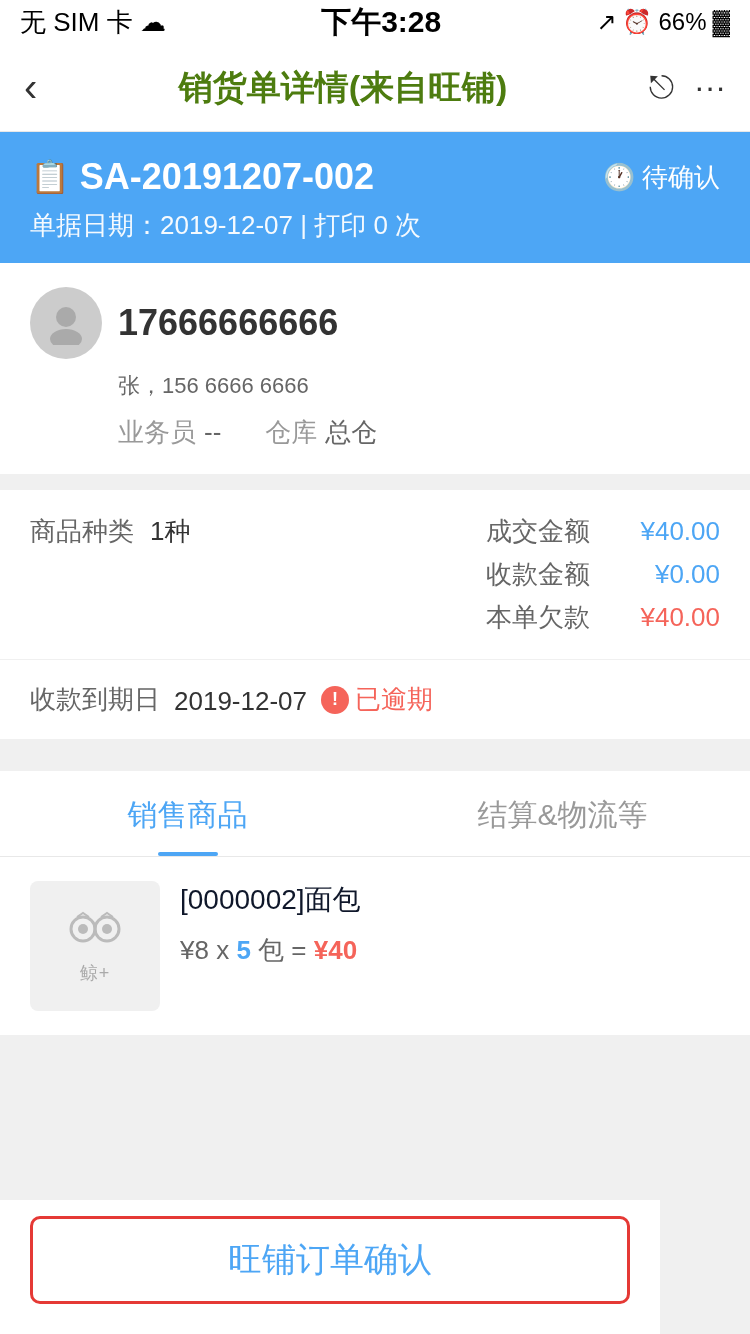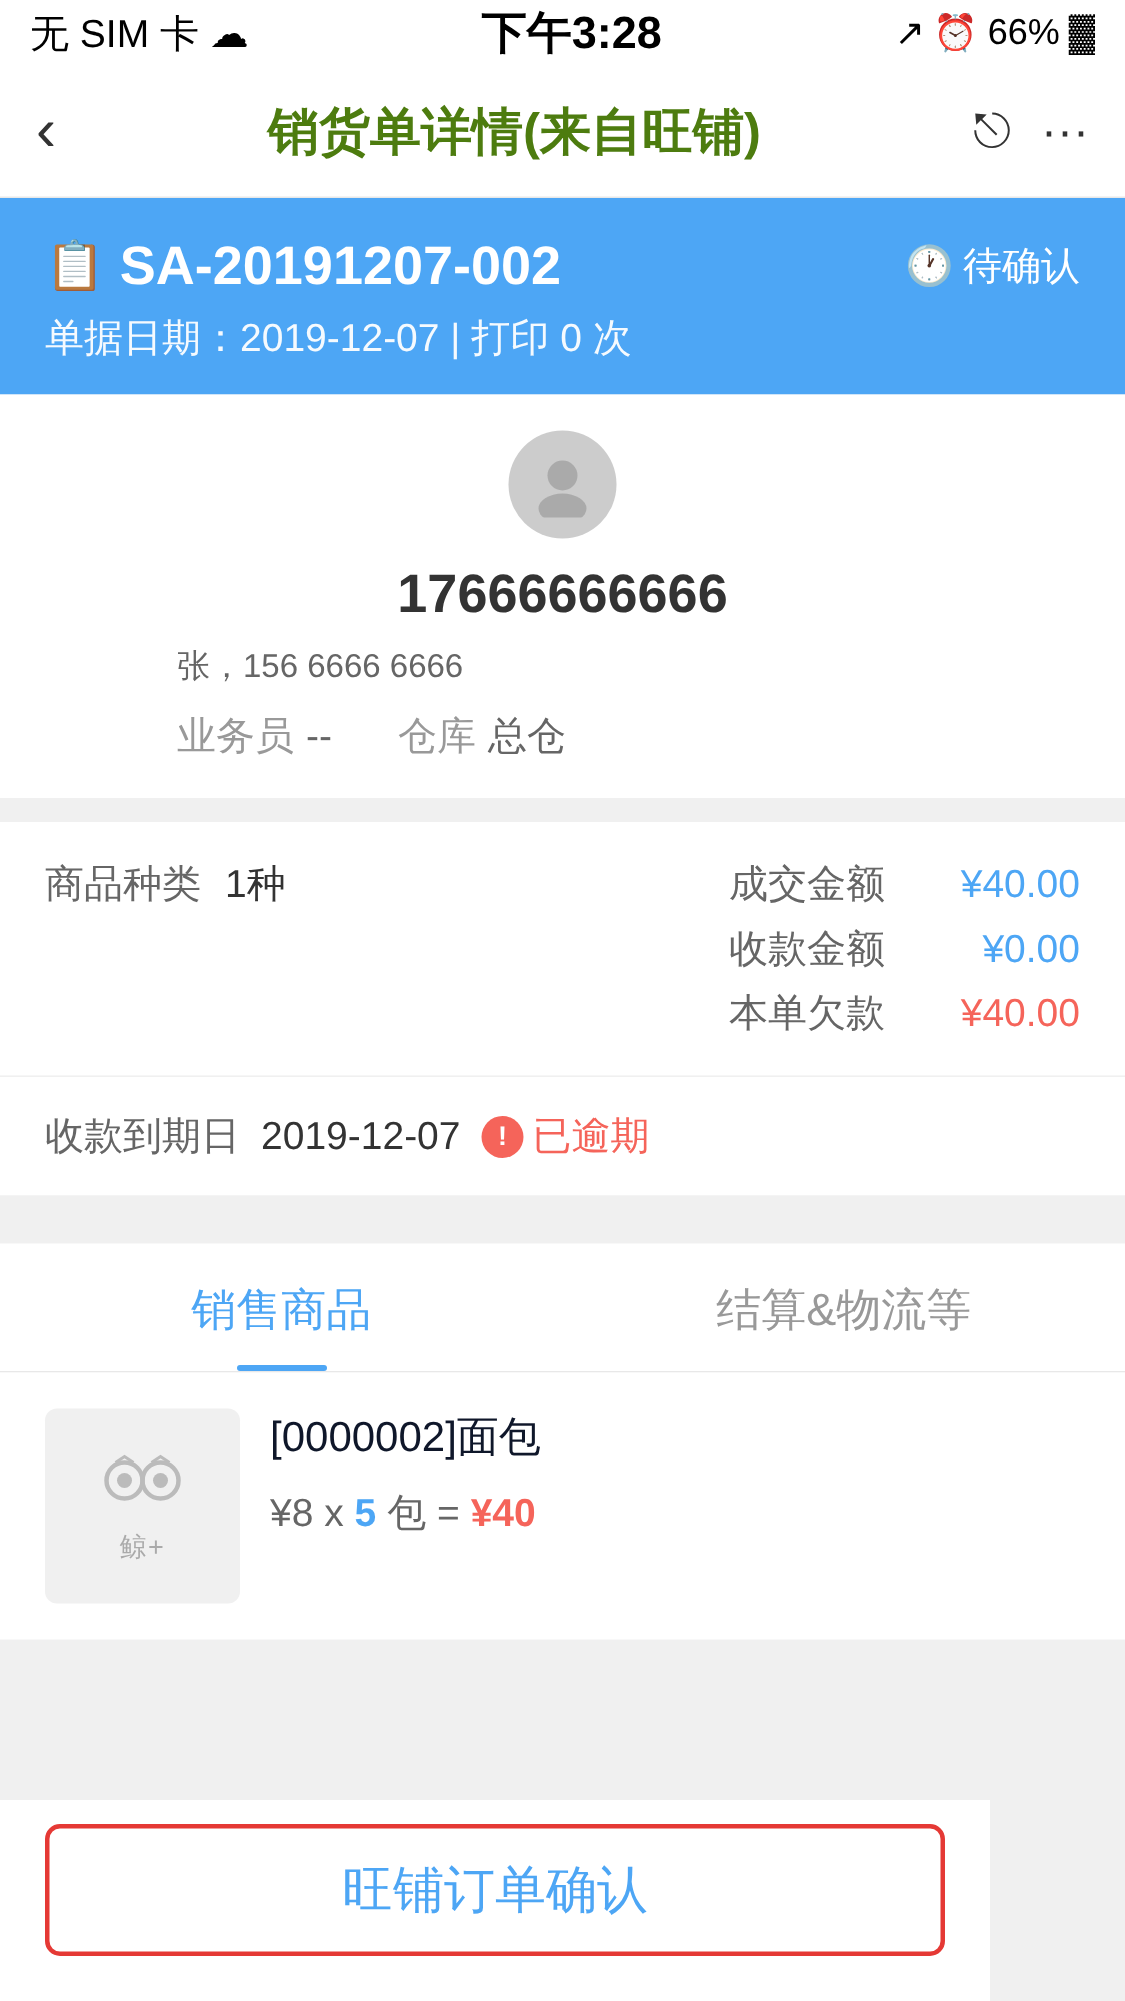--- a/index.html
+++ b/index.html
@@ -77,21 +77,20 @@
     
     .customer-section {
       background: #fff;
       padding: 24px 30px;
     }
     .customer-row {
       display: flex;
       align-items: center;
       gap: 16px;
       margin-bottom: 12px;
-      flex-direction: column;
     }
     .avatar {
       width: 72px;
       height: 72px;
       border-radius: 50%;
       background: #ccc;
       display: flex;
       align-items: center;
       justify-content: center;
       flex-shrink: 0;
@@ -126,21 +125,21 @@
     .summary-row-label { font-size: 26px; color: #666; }
     .summary-row-val { font-size: 26px; min-width: 110px; text-align: right; }
     .val-blue { color: #4da6f5; }
     .val-red { color: #f5645a; }
 
     
     .due-section {
       background: #fff;
       padding: 22px 30px;
       display: flex;
-      align-items: center;
+      align-items: flex-end;
       gap: 14px;
       border-top: 1px solid #f0f0f0;
     }
     .due-label { font-size: 26px; color: #666; }
     .due-date { font-size: 26px; color: #333; }
     .overdue-badge {
       display: flex;
       align-items: center;
       gap: 6px;
       background: transparent;

